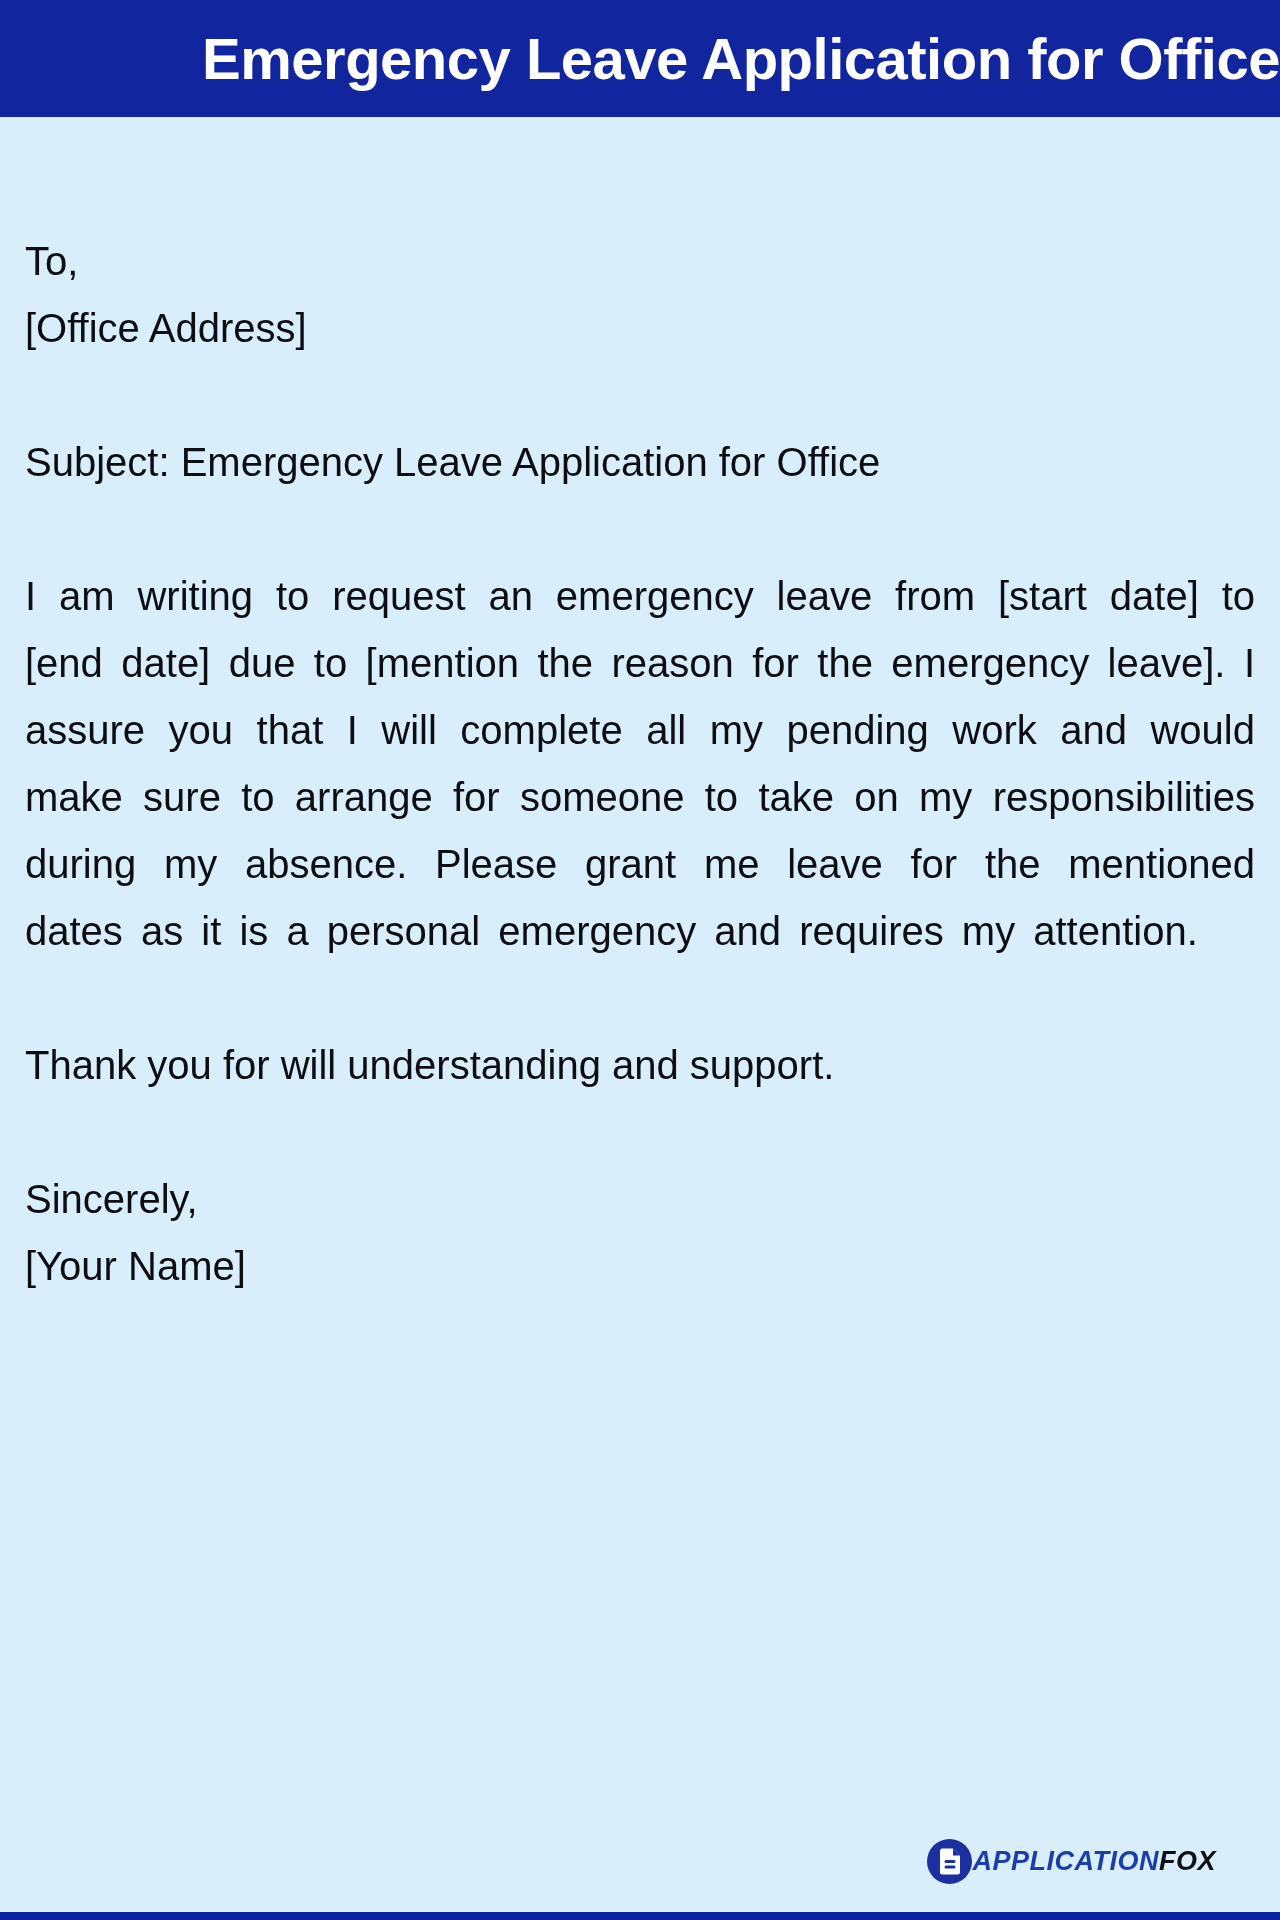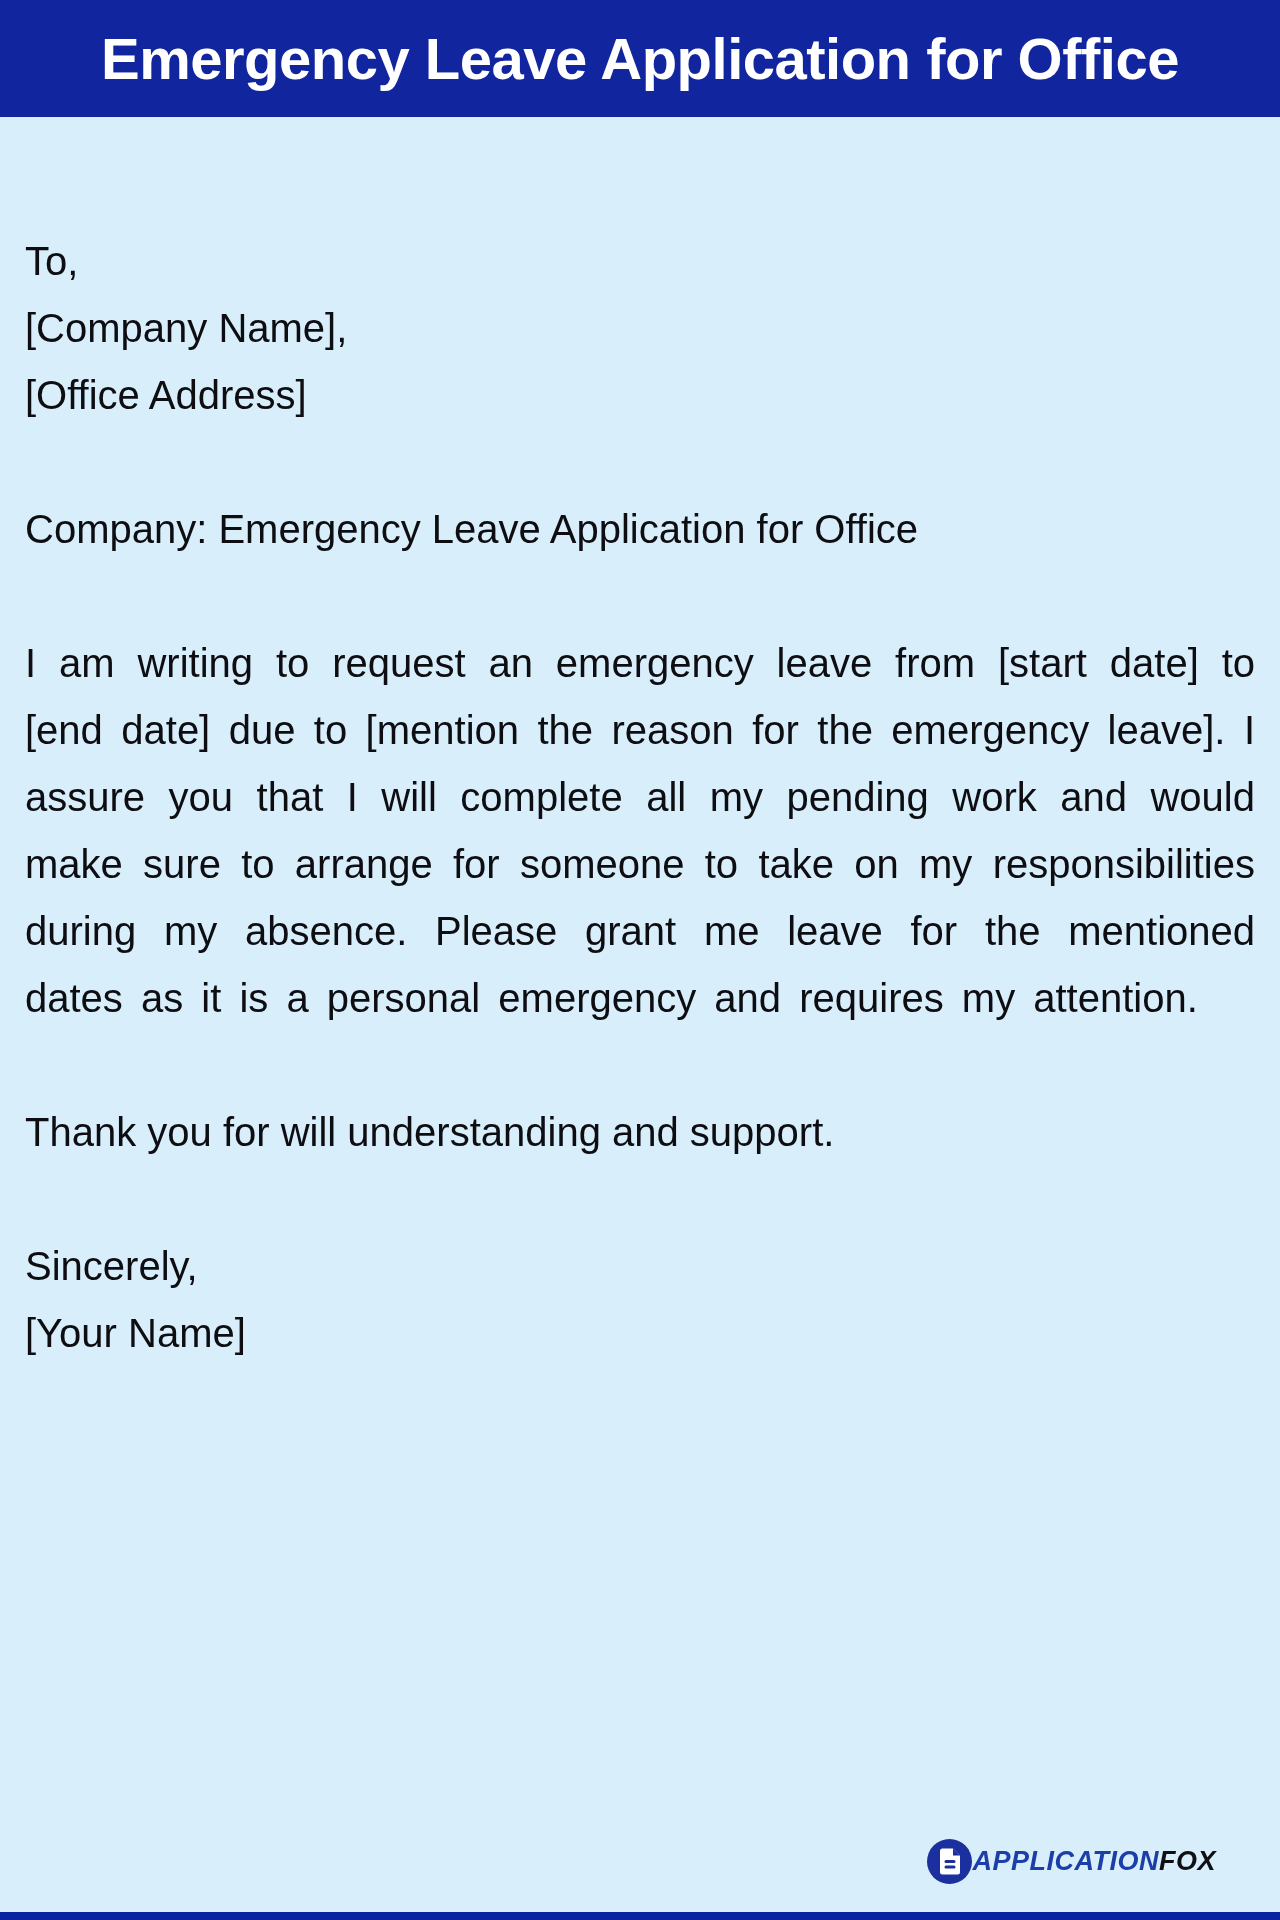--- a/index.html
+++ b/index.html
@@ -13,21 +13,21 @@
     overflow: hidden;
     background: var(--page-bg, #D8EEFA);
     font-family: "Liberation Sans", sans-serif;
   }
   .titlebar {
     height: 117px;
     width: 100%;
     background: var(--header-bg, #11269E);
     display: flex;
     align-items: center;
-    justify-content: center;
+    justify-content: flex-end;
   }
   .titlebar h1 {
     margin: 0;
     color: var(--title-text, #FFFFFF);
     font-size: 58px;
     font-weight: 700;
     letter-spacing: -0.5px;
     white-space: nowrap;
   }
   .content {
@@ -83,26 +83,25 @@
 <div class="page">
 
   <header class="titlebar">
     <h1>Emergency Leave Application for Office</h1>
   </header>
 
   <main class="content">
 
     <div class="block">
       <p>To,</p>
-      <p>[Company Name],</p>
       <p>[Office Address]</p>
     </div>
 
     <div class="block">
-      <p>Company: Emergency Leave Application for Office</p>
+      <p>Subject: Emergency Leave Application for Office</p>
     </div>
 
 
     <div class="block">
       <p class="justified">I am writing to request an emergency leave from [start date] to [end date] due to [mention the reason for the emergency leave]. I assure you that I will complete all my pending work and would make sure to arrange for someone to take on my responsibilities during my absence. Please grant me leave for the mentioned dates as it is a personal emergency and requires my attention.</p>
     </div>
 
     <div class="block">
       <p>Thank you for will understanding and support.</p>
     </div>

